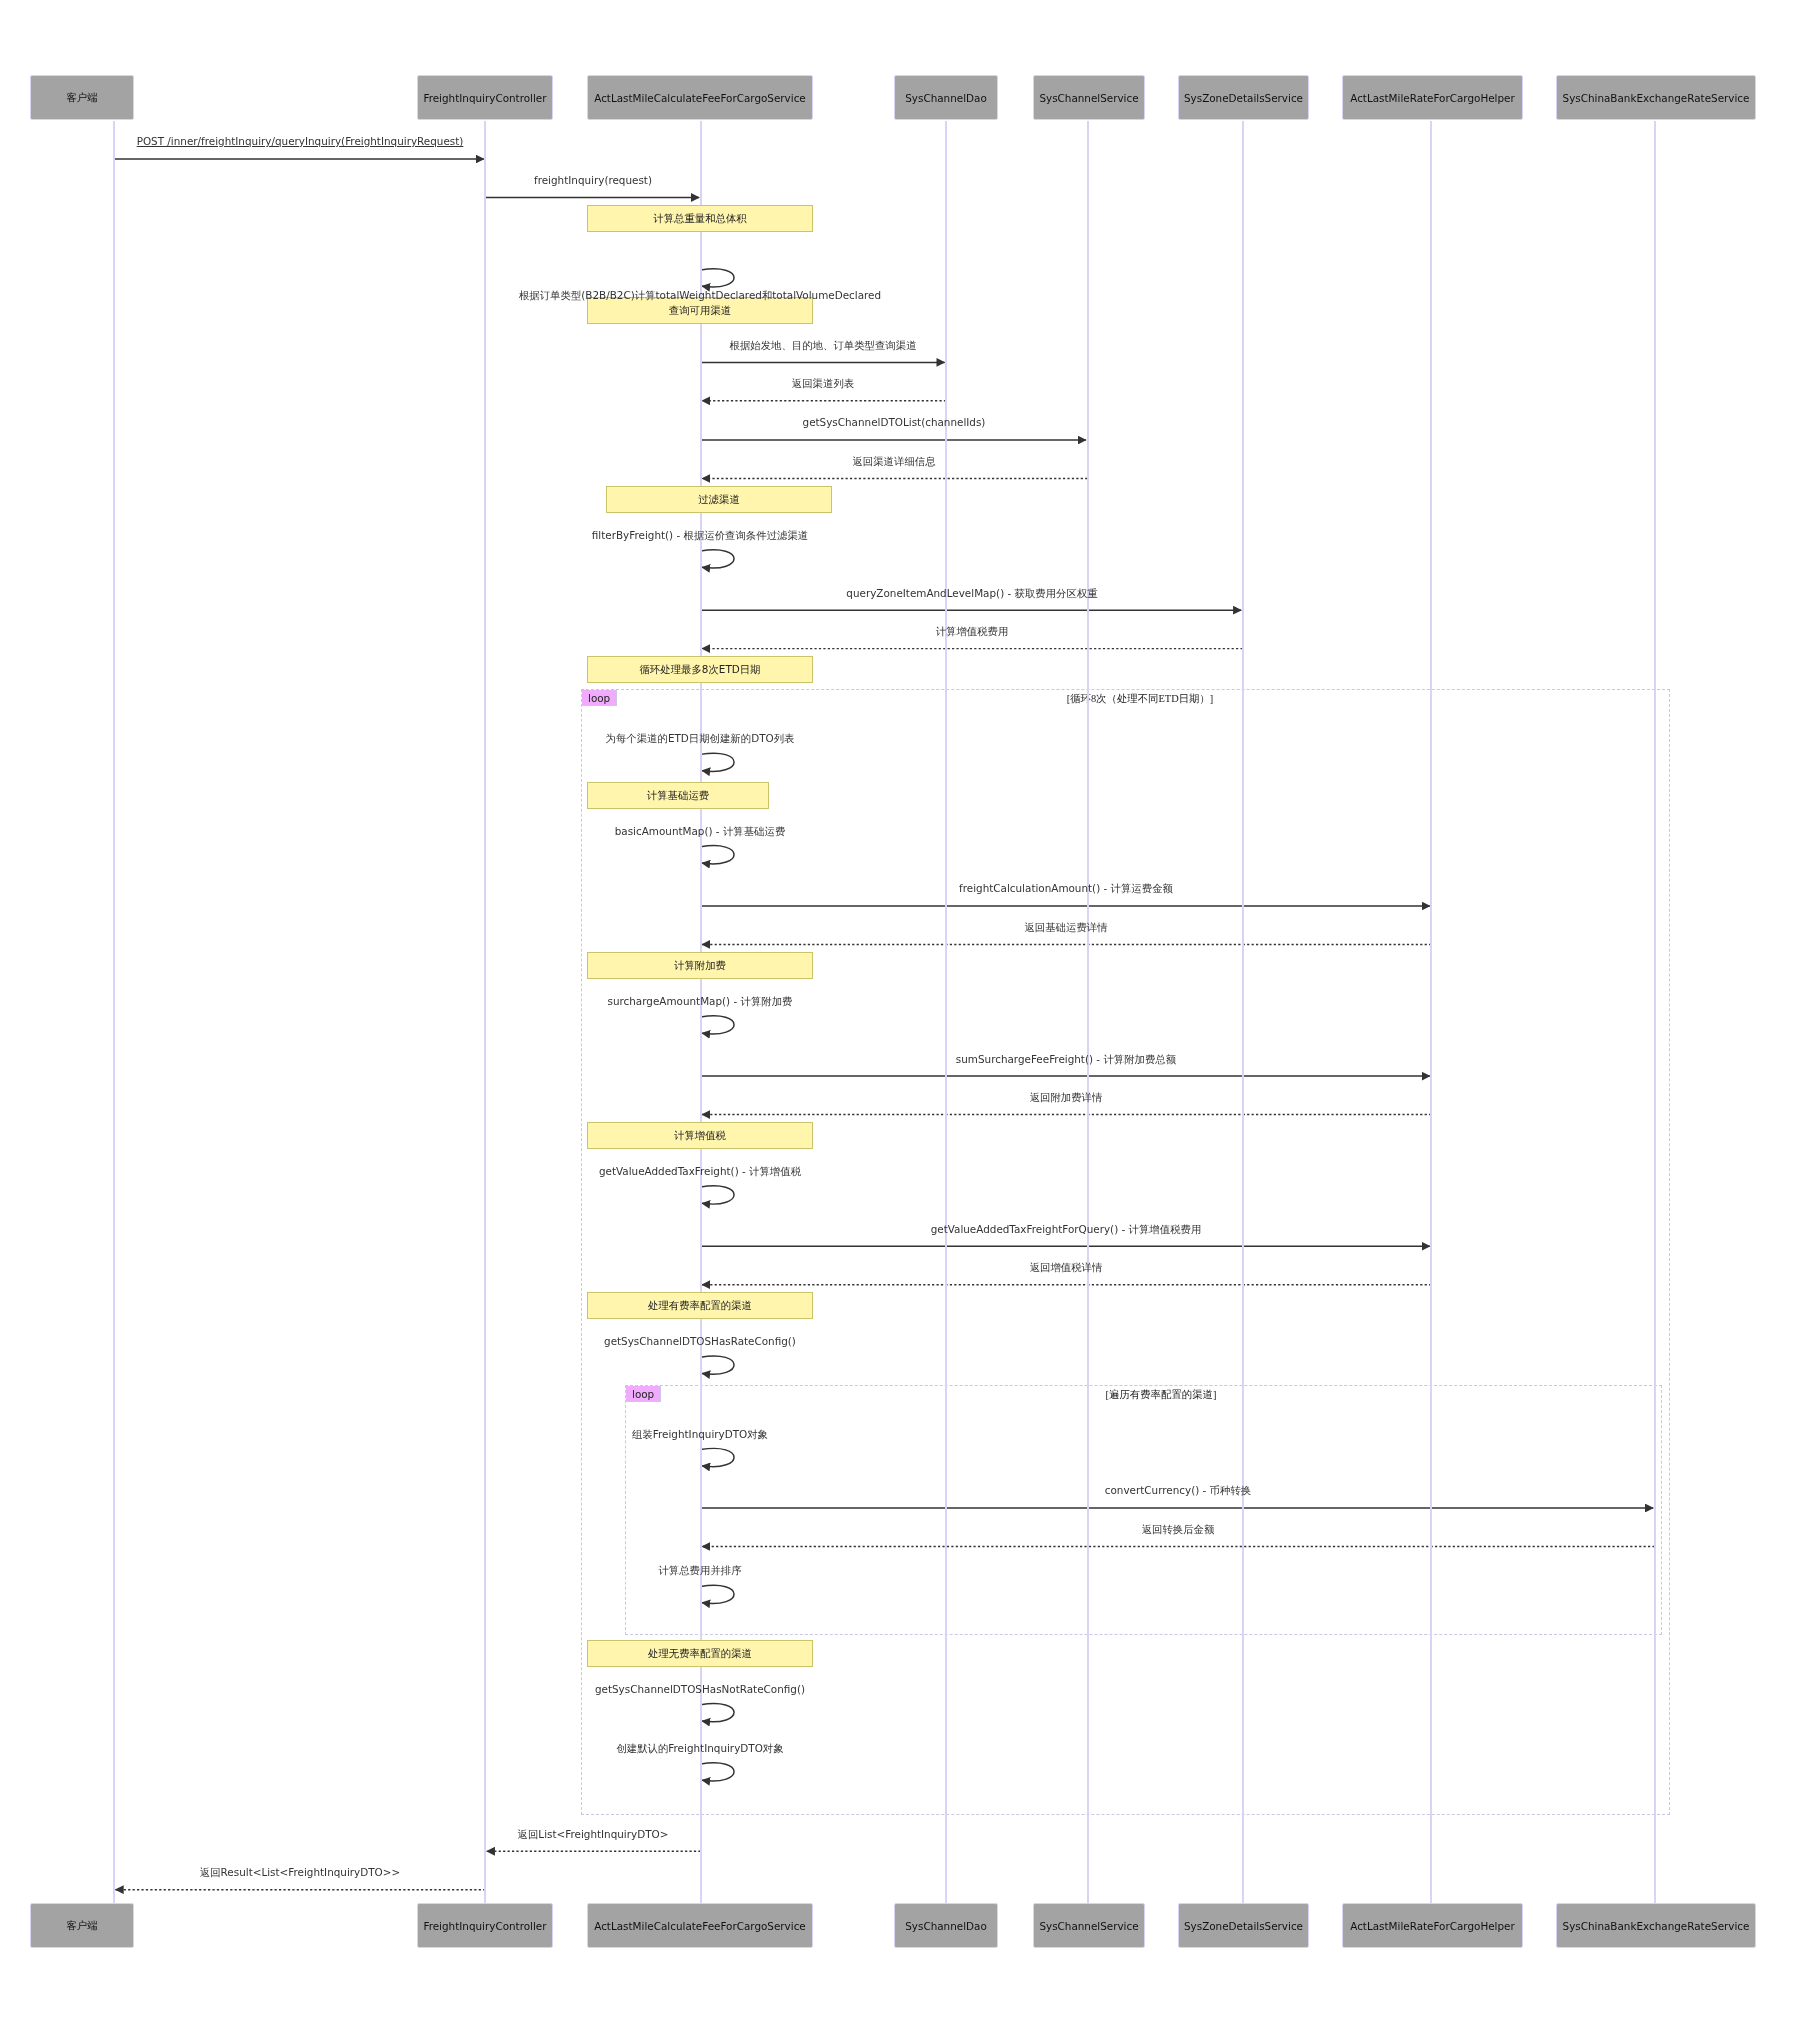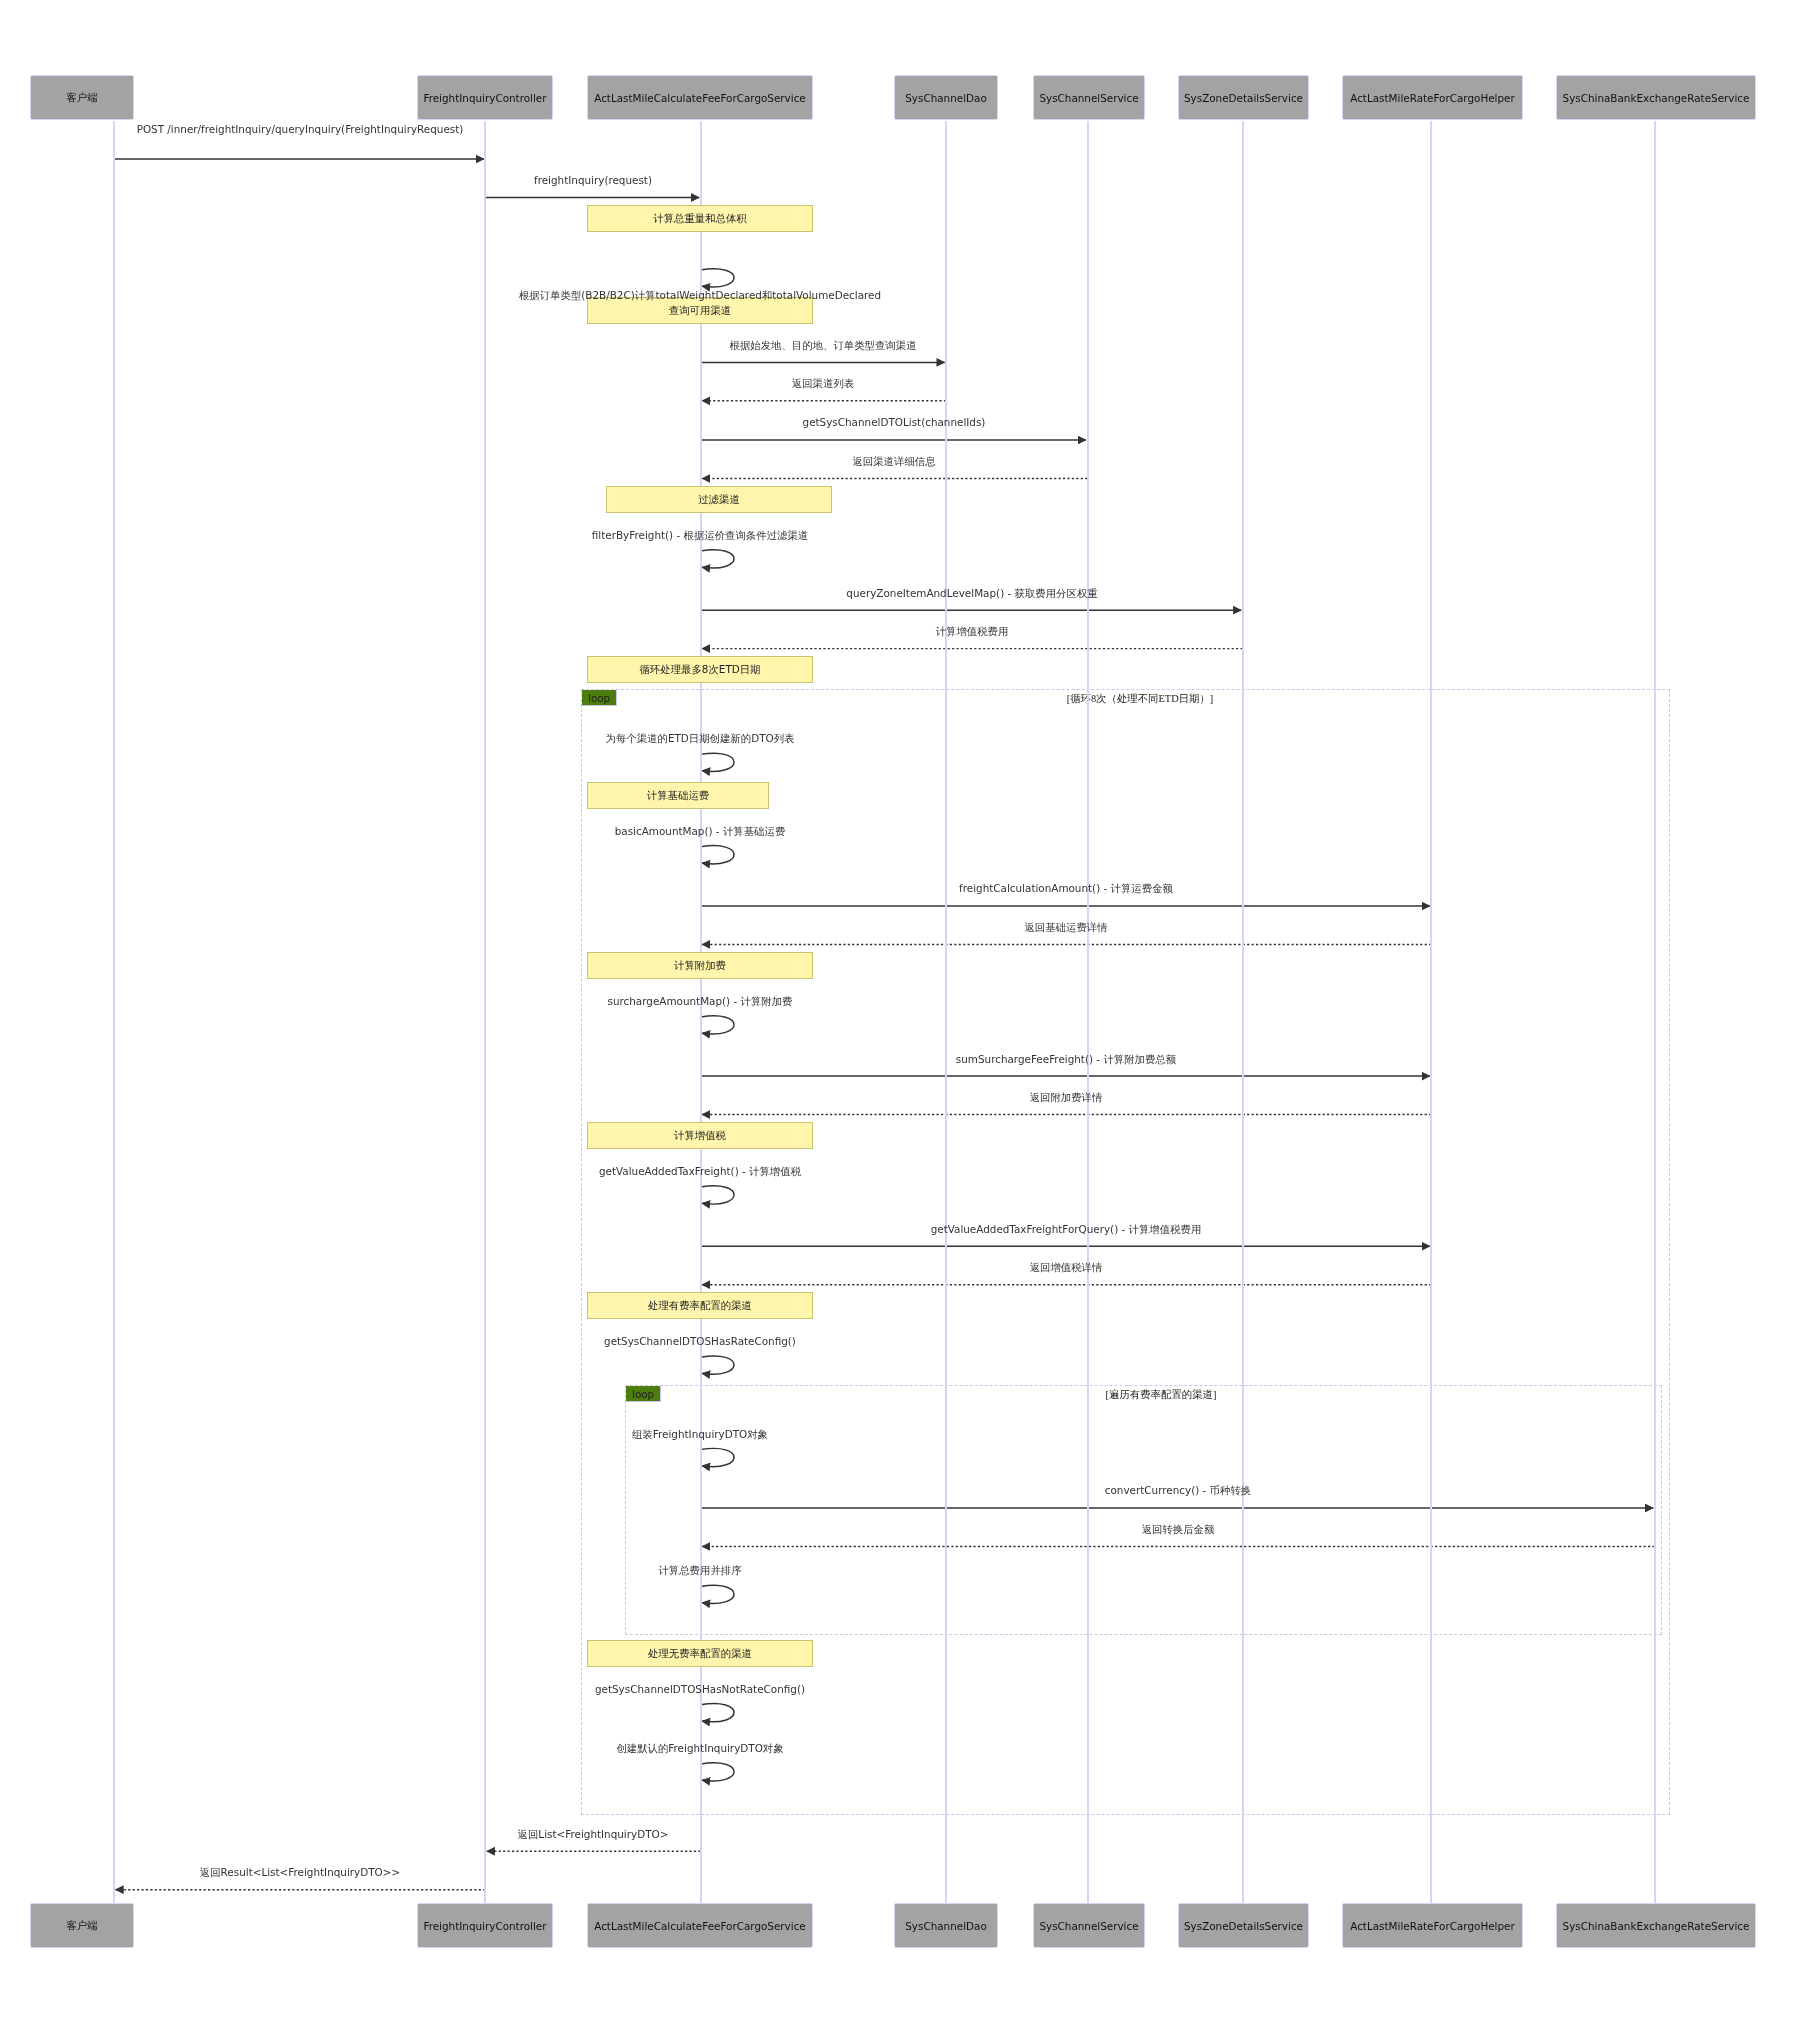--- a/index.html
+++ b/index.html
@@ -3,21 +3,21 @@
 <meta charset="utf-8">
 <style>
   html,body{margin:0;padding:0;background:#ffffff;}
   body{width:1819px;height:2025px;position:relative;overflow:hidden;font-family:"DejaVu Sans","Liberation Sans",sans-serif;}
   #diagram{position:absolute;left:0;top:0;width:1819px;height:2025px;}
   .actor-box{position:absolute;background:#a3a3a3;border:1.1px solid #d6d3f5;border-radius:2.2px;box-sizing:border-box;display:flex;align-items:center;justify-content:center;font-size:10.4px;color:#111;white-space:nowrap;}
   .lifeline{position:absolute;width:1.5px;background:#d9d4f6;}
   .msg-label{position:absolute;font-size:10.4px;color:#333;white-space:nowrap;transform:translateX(-50%);}
   .note{position:absolute;background:#fff5ad;border:1.1px solid #c9c36a;box-sizing:border-box;display:flex;align-items:center;justify-content:center;font-size:10.4px;color:#222;white-space:nowrap;}
   .loop-frame{position:absolute;border:1.1px dashed #c9c6ea;box-sizing:border-box;}
-  .loop-tag{position:absolute;left:0;top:0;background:#4d7c0f;border-right:0.7px solid #c9c6ea;border-bottom:0.7px solid #c9c6ea;padding:1.5px 6px;font-size:10.4px;color:#222;}
+  .loop-tag{position:absolute;left:0;top:0;background:#f0abfc;border-right:0.7px solid #c9c6ea;border-bottom:0.7px solid #c9c6ea;padding:1.5px 6px;font-size:10.4px;color:#222;}
   .loop-cond{position:absolute;top:1.5px;font-size:10.4px;color:#222;white-space:nowrap;transform:translateX(-50%);font-family:Liberation Serif, serif;}
   svg.arrows{position:absolute;left:0;top:0;}
 </style>
 </head>
 <body>
 
 <div id="diagram">
   <svg class="arrows" id="arrows" width="1819" height="2025" viewBox="0 0 2459 2738">
     <defs>
       <marker id="arrowhead" markerWidth="12" markerHeight="12" refX="11" refY="6" orient="auto" markerUnits="userSpaceOnUse">
@@ -89,21 +89,21 @@
       <div class="actor-box" style="left: 1556px; top: 1903px; width: 200px; height: 45px;">SysChinaBankExchangeRateService</div>
       <div class="note" style="left: 587px; top: 205px; width: 226px; height: 27px;">计算总重量和总体积</div>
       <div class="note" style="left: 587px; top: 297px; width: 226px; height: 27px;">查询可用渠道</div>
       <div class="note" style="left: 606px; top: 486px; width: 226px; height: 27px;">过滤渠道</div>
       <div class="note" style="left: 587px; top: 656px; width: 226px; height: 27px;">循环处理最多8次ETD日期</div>
       <div class="note" style="left: 587px; top: 782px; width: 182px; height: 27px;">计算基础运费</div>
       <div class="note" style="left: 587px; top: 952px; width: 226px; height: 27px;">计算附加费</div>
       <div class="note" style="left: 587px; top: 1122px; width: 226px; height: 27px;">计算增值税</div>
       <div class="note" style="left: 587px; top: 1292px; width: 226px; height: 27px;">处理有费率配置的渠道</div>
       <div class="note" style="left: 587px; top: 1640px; width: 226px; height: 27px;">处理无费率配置的渠道</div>
-      <div class="msg-label" style="left: 300px; top: 123px;">POST /inner/freightInquiry/queryInquiry(FreightInquiryRequest)</div>
+      <div class="msg-label" style="left: 300px; top: 135px; text-decoration: underline;">POST /inner/freightInquiry/queryInquiry(FreightInquiryRequest)</div>
       <div class="msg-label" style="left: 593px; top: 174px;">freightInquiry(request)</div>
       <div class="msg-label" style="left: 700px; top: 248px; margin-top: 41px;">根据订单类型(B2B/B2C)计算totalWeightDeclared和totalVolumeDeclared</div>
       <div class="msg-label" style="left: 823px; top: 339px;">根据始发地、目的地、订单类型查询渠道</div>
       <div class="msg-label" style="left: 823px; top: 377px;">返回渠道列表</div>
       <div class="msg-label" style="left: 894px; top: 416px;">getSysChannelDTOList(channelIds)</div>
       <div class="msg-label" style="left: 894px; top: 455px;">返回渠道详细信息</div>
       <div class="msg-label" style="left: 700px; top: 529px;">filterByFreight() - 根据运价查询条件过滤渠道</div>
       <div class="msg-label" style="left: 972px; top: 587px;">queryZoneItemAndLevelMap() - 获取费用分区权重</div>
       <div class="msg-label" style="left: 972px; top: 625px;">计算增值税费用</div>
       <div class="msg-label" style="left: 700px; top: 732px;">为每个渠道的ETD日期创建新的DTO列表</div>

